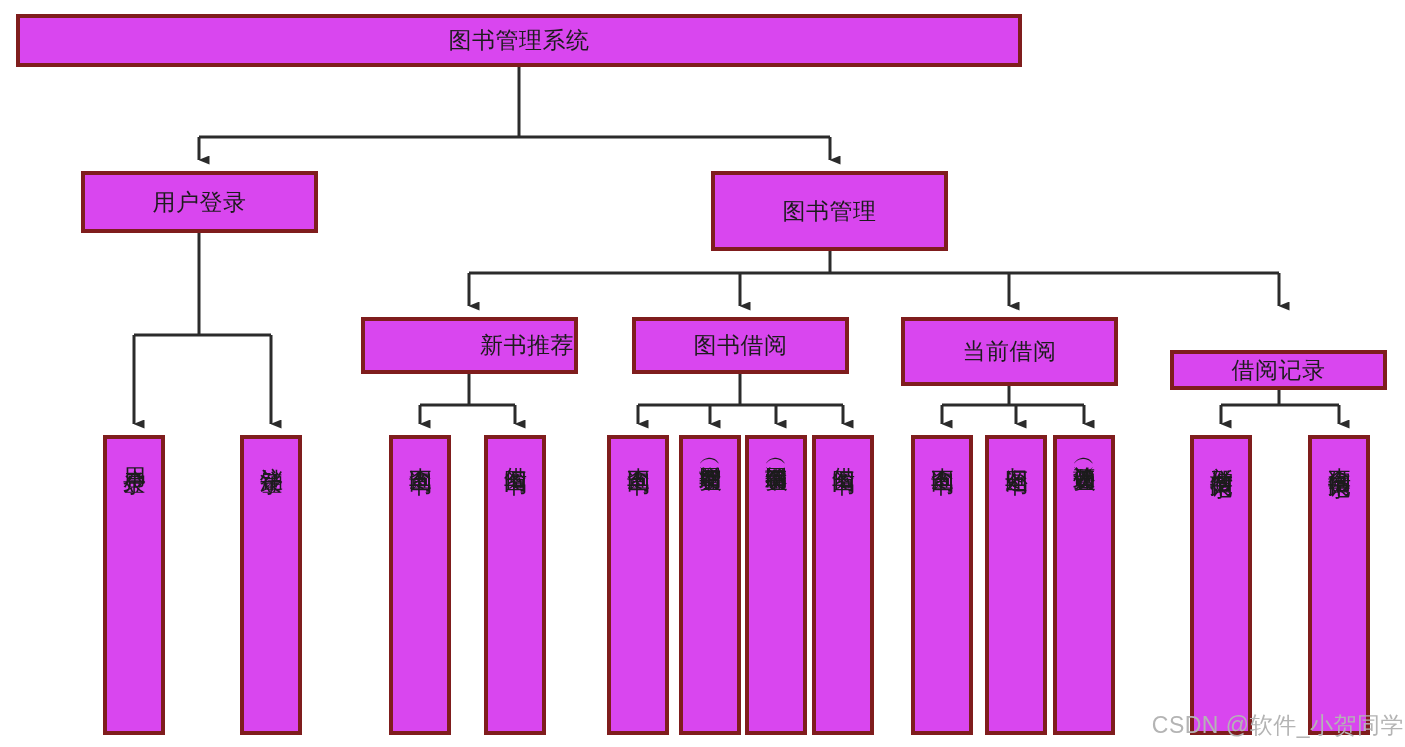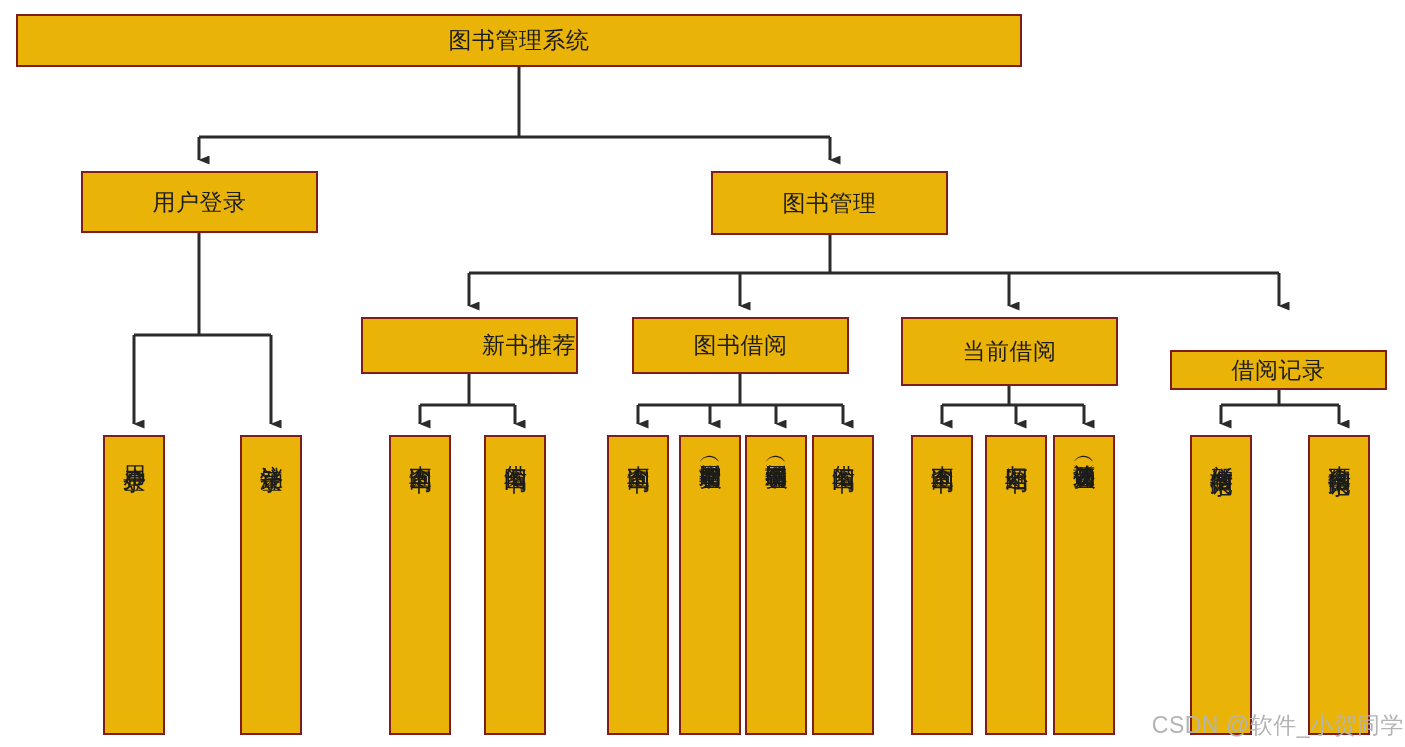--- a/index.html
+++ b/index.html
@@ -22,22 +22,22 @@
   #diagram-svg {
     position: absolute;
     left: 0;
     top: 0;
     width: 1405px;
     height: 747px;
   }
   .node-box {
     position: absolute;
     box-sizing: border-box;
-    border: 2px solid #7f1d1d;
-    background: #eab308;
+    border: 4px solid #7f1d1d;
+    background: #d946ef;
     display: flex;
     align-items: center;
     justify-content: center;
     overflow: hidden;
   }
   .node-label {
     font-size: 23px;
     line-height: 1.05;
     color: #1c1c1c;
     letter-spacing: 0.5px;
@@ -128,21 +128,21 @@
     </g>
   </svg>
 
   <div class="node-box" style="left: 16px; top: 14px; width: 1006px; height: 53px;">
     <span class="node-label">图书管理系统</span>
   </div>
 
   <div class="node-box" style="left: 81px; top: 171px; width: 237px; height: 62px;">
     <span class="node-label">用户登录</span>
   </div>
-  <div class="node-box" style="left: 711px; top: 171px; width: 237px; height: 64px;">
+  <div class="node-box" style="left: 711px; top: 171px; width: 237px; height: 80px;">
     <span class="node-label">图书管理</span>
   </div>
 
   <div class="node-box" style="left: 361px; top: 317px; width: 217px; height: 57px; justify-content: flex-end;">
     <span class="node-label">新书推荐</span>
   </div>
   <div class="node-box" style="left: 632px; top: 317px; width: 217px; height: 57px;">
     <span class="node-label">图书借阅</span>
   </div>
   <div class="node-box" style="left: 901px; top: 317px; width: 217px; height: 69px;">

